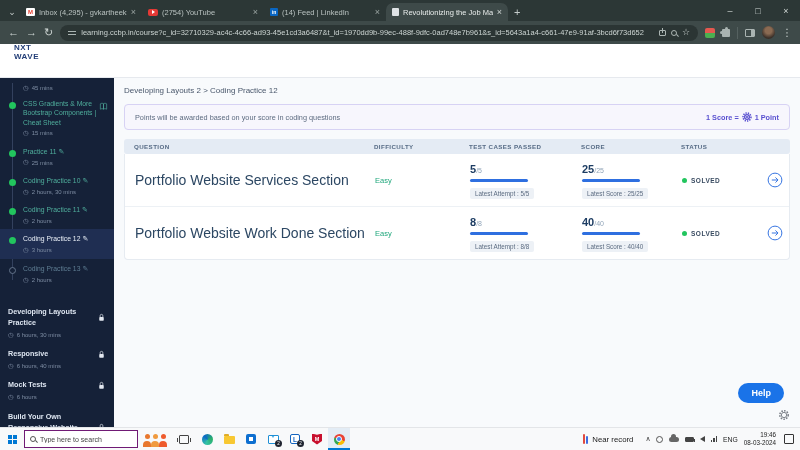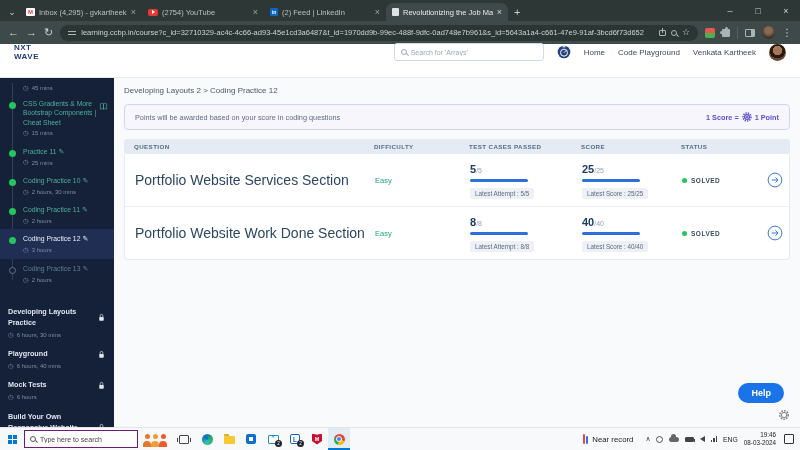--- a/index.html
+++ b/index.html
@@ -184,21 +184,21 @@
       <span class="title">Inbox (4,295) - gvkartheek98@g</span>
       <span class="x">×</span>
     </div>
     <div class="tab">
       <span class="ytic"></span>
       <span class="title">(2754) YouTube</span>
       <span class="x">×</span>
     </div>
     <div class="tab">
       <span class="liic"></span>
-      <span class="title">(2) Feed | LinkedIn</span>
+      <span class="title">(14) Feed | LinkedIn</span>
       <span class="x">×</span>
     </div>
     <div class="tab active">
       <span class="docic"></span>
       <span class="title">Revolutionizing the Job Market</span>
       <span class="x">×</span>
     </div>
     <span class="newtab">+</span>
     <div class="winctrl">
       <span>–</span>
@@ -227,36 +227,20 @@
     <span class="sidepanel"></span>
     <span class="bavatar"></span>
     <span class="menudots">⋮</span>
   </div>
 
   <div class="appheader">
     <div class="logo">
       <div class="l1">NXT</div>
       <div class="l2">WAVE</div>
     </div>
-    <div class="hright">
-      <div class="hsearch">
-        <span class="magnifier"></span>
-        <input type="text" placeholder="Search for 'Arrays'" style="">
-      </div>
-      <svg width="14" height="14" viewBox="0 0 20 20">
-        <circle cx="10" cy="10" r="9" fill="#26427c"></circle>
-        <circle cx="10" cy="11" r="5" fill="none" stroke="#fff" stroke-width="1.4"></circle>
-        <line x1="10" y1="11" x2="13" y2="8" stroke="#fff" stroke-width="1.4"></line>
-        <line x1="8" y1="2.5" x2="12" y2="2.5" stroke="#fff" stroke-width="1.6"></line>
-      </svg>
-      <span class="navlink">Home</span>
-      <span class="navlink">Code Playground</span>
-      <span class="username">Venkata Kartheek</span>
-      <span class="havatar"></span>
-    </div>
   </div>
 
   <div class="bodyrow">
 
     <aside class="sidebar">
       <div class="timeline">
         <div class="partial-time">
           <span class="clockg">◷</span>
           <span>45 mins</span>
         </div>
@@ -328,21 +312,21 @@
                 <path d="M7 9V6a3 3 0 016 0v3" fill="none" stroke="currentColor" stroke-width="1.6"></path>
               </svg>
           </div>
           <div class="ttime">
             <span class="clockg">◷</span>
             <span>6 hours, 30 mins</span>
           </div>
         </div>
         <div class="lsec">
           <div class="lrow">
-            <span class="llabel">Playground</span>
+            <span class="llabel">Responsive</span>
             <svg class="lockic" width="9" height="9" viewBox="0 0 20 20">
                 <rect x="5" y="9" width="10" height="8" rx="1.5" fill="currentColor"></rect>
                 <path d="M7 9V6a3 3 0 016 0v3" fill="none" stroke="currentColor" stroke-width="1.6"></path>
               </svg>
           </div>
           <div class="ttime">
             <span class="clockg">◷</span>
             <span>6 hours, 40 mins</span>
           </div>
         </div>

